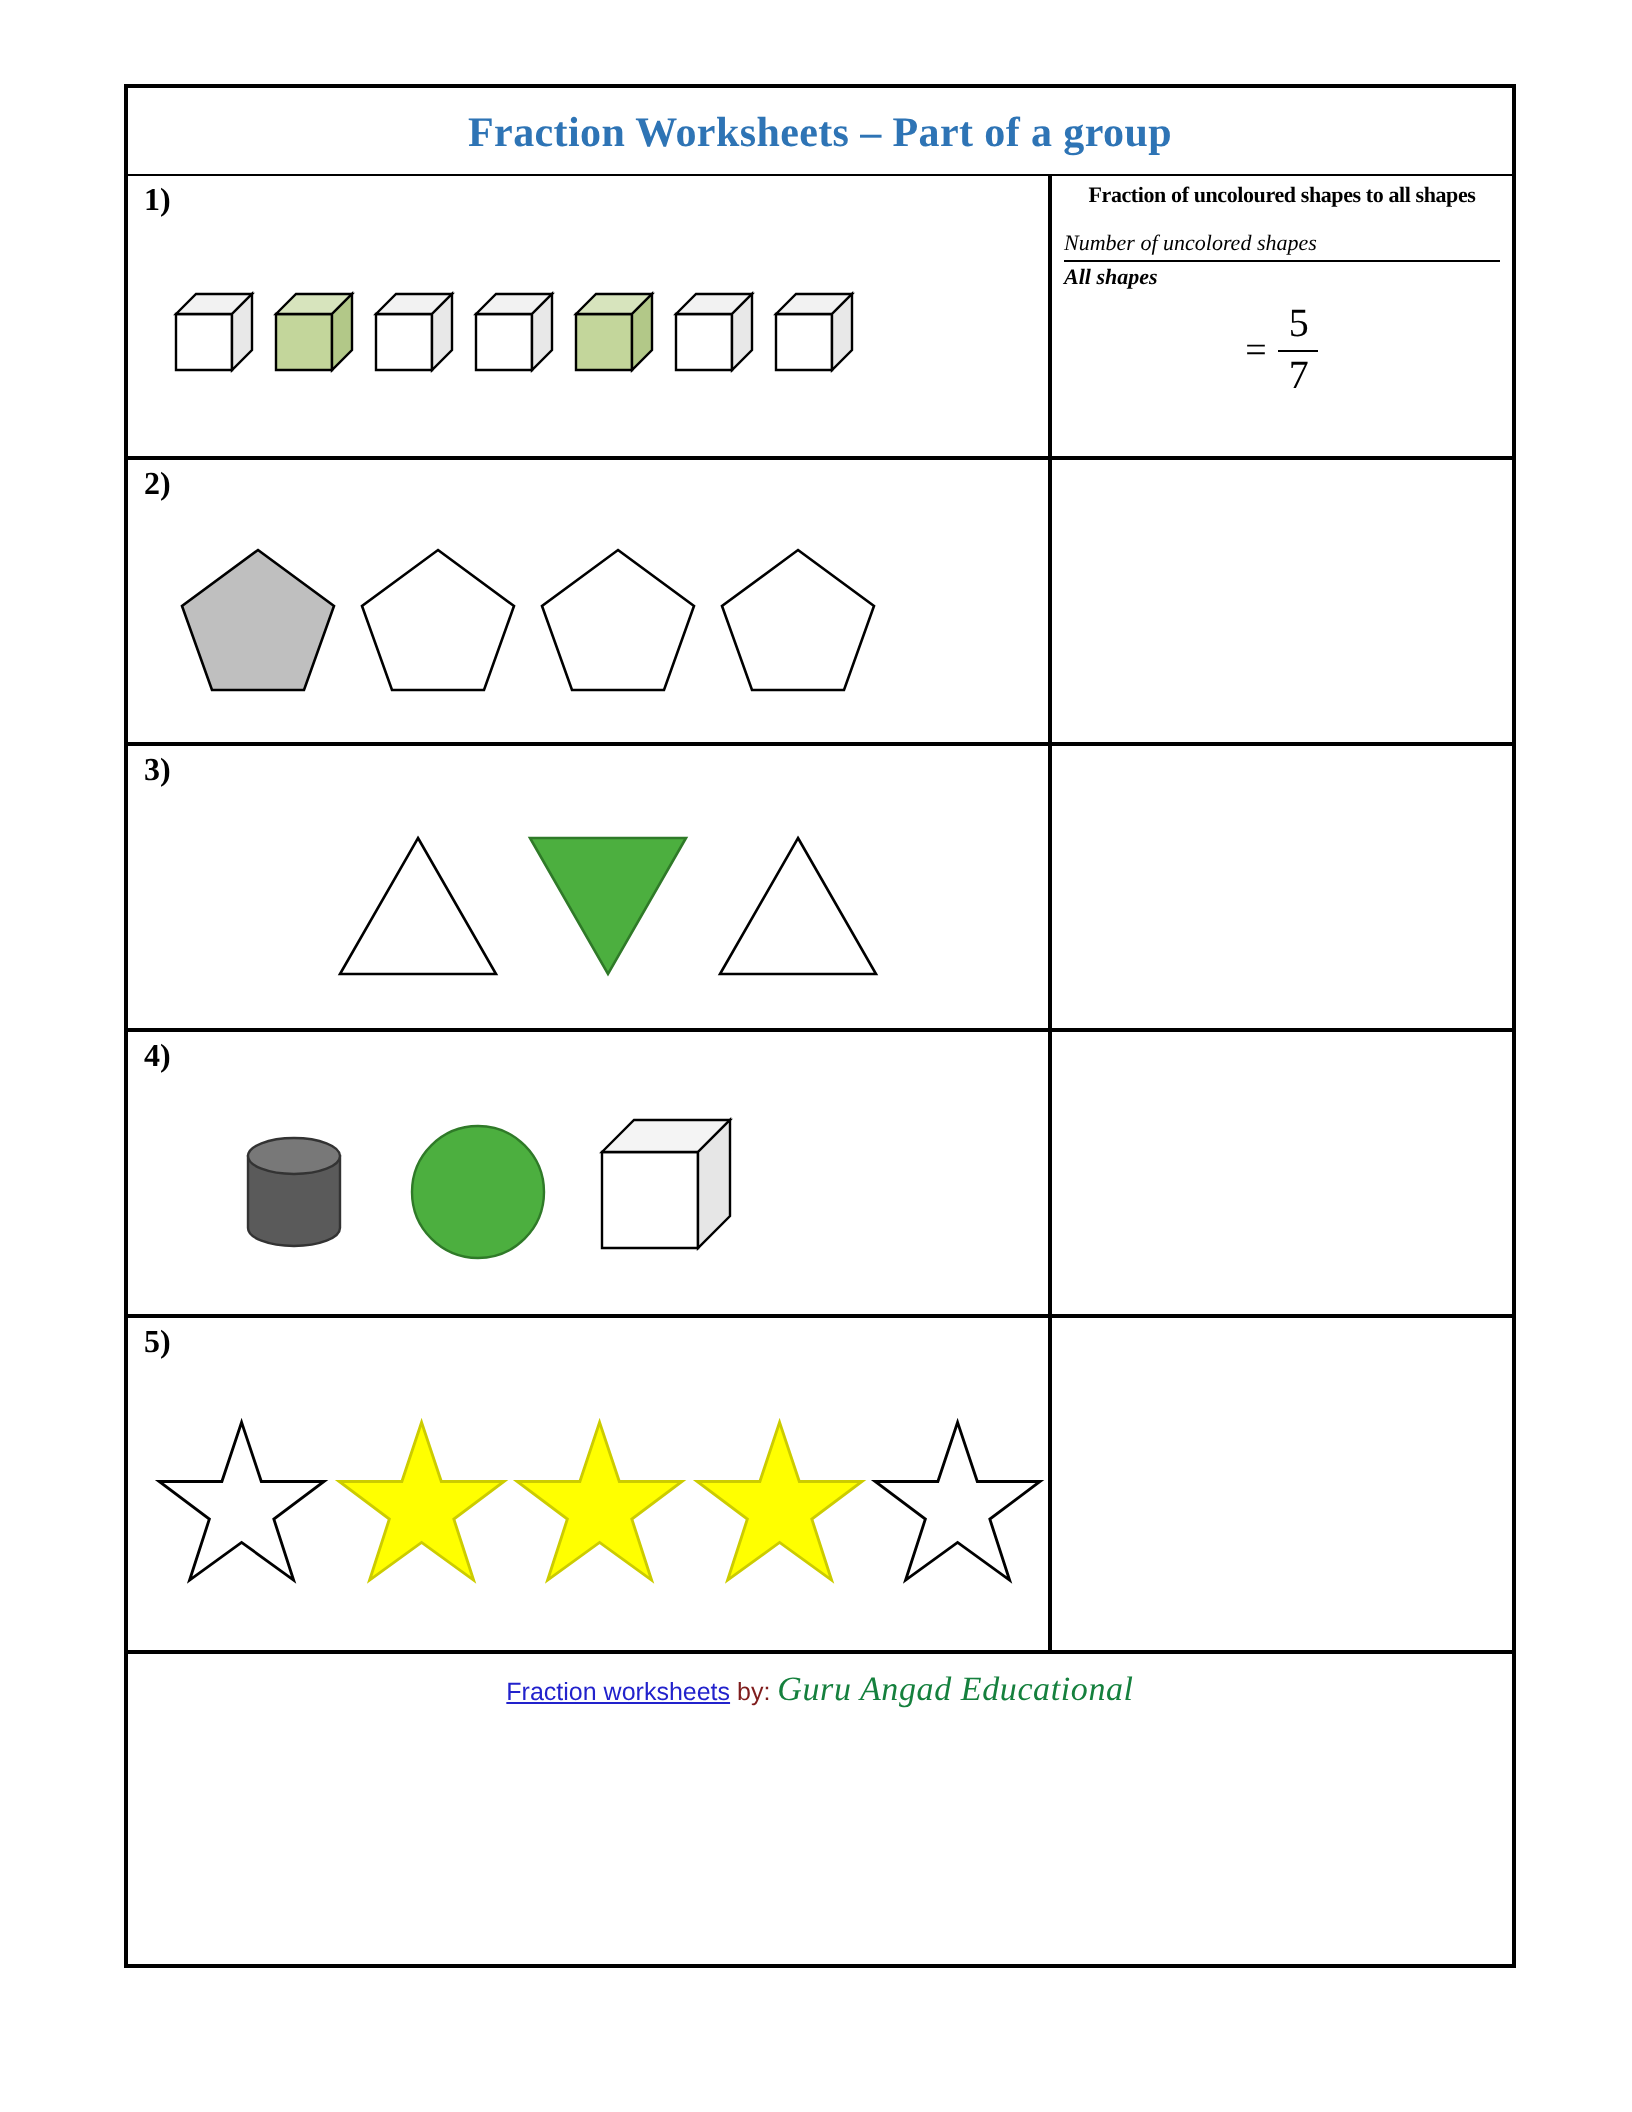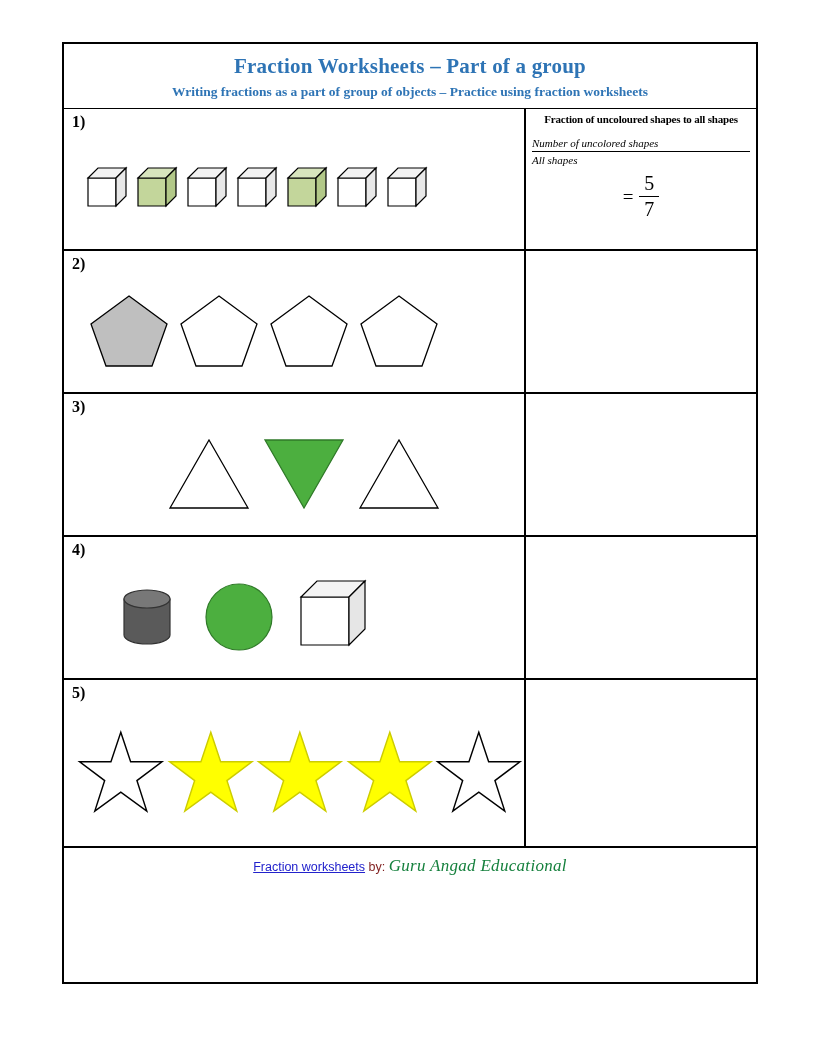--- a/index.html
+++ b/index.html
@@ -107,21 +107,21 @@
     font-size: 11px;
   }
   .frac-top {
     border-bottom: 1.5px solid #000;
     padding-bottom: 2px;
     display: block;
   }
   .frac-bot {
     display: block;
     padding-top: 2px;
-    font-weight: normal;
+    font-weight: bold;
   }
   .eq-frac {
     margin-top: 6px;
     display: flex;
     justify-content: center;
     align-items: center;
     font-family: "Liberation Serif", serif;
     font-size: 20px;
   }
   .eq-sign { margin-right: 6px; font-size: 19px; }
@@ -150,21 +150,20 @@
   .footer-by { font-size: 12.5px; color: #7f1d1d; }
   svg { display: block; }
 </style>
 </head>
 <body>
 
 <div class="page">
 
   <div class="header">
     <div class="title">Fraction Worksheets – Part of a group</div>
-    <div class="subtitle">Writing fractions as a part of group of objects – Practice using fraction worksheets</div>
   </div>
 
 
   <div class="row row1">
     <div class="cell-left">
       <div class="qnum">1)</div>
       <div class="shapes">
 
         <svg width="50" height="56" viewBox="0 0 50 56">
           <polygon points="4,18 32,18 32,46 4,46" fill="#ffffff" stroke="#000" stroke-width="1.2"></polygon>

